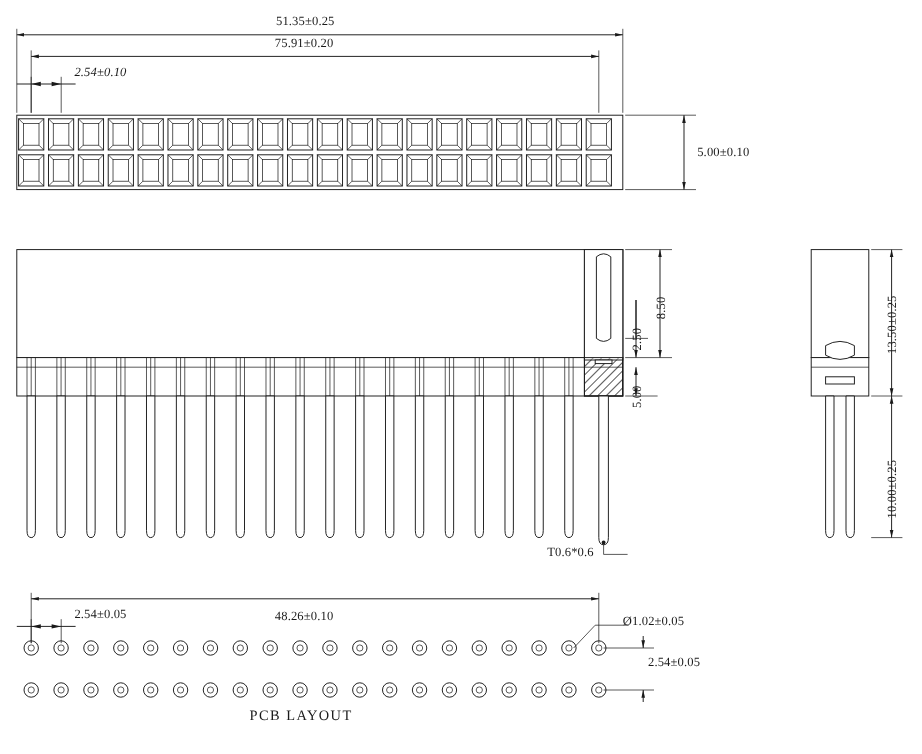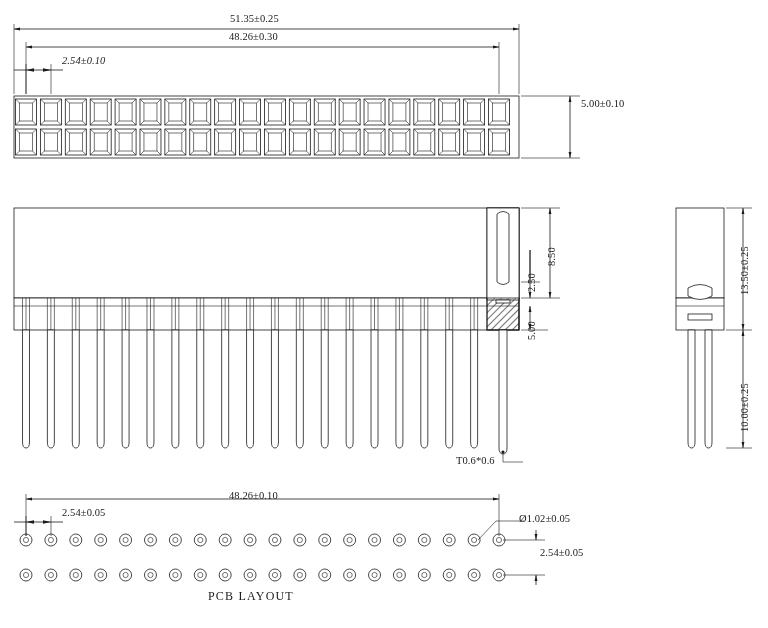--- a/index.html
+++ b/index.html
@@ -552,32 +552,32 @@
       <line class="ln-thin" x1="496" y1="521" x2="524" y2="521"></line>
 
       <line class="ln-ext" x1="503" y1="540" x2="545" y2="540"></line>
       <line class="ln-ext" x1="503" y1="575" x2="545" y2="575"></line>
       <line class="ln" x1="536" y1="530" x2="536" y2="540" marker-end="url(#arrL)"></line>
       <line class="ln" x1="536" y1="585" x2="536" y2="575" marker-end="url(#arrL)"></line>
     </g>
   </svg>
 
   <div class="abs dim-text" style="left:230px;top:13px;">51.35±0.25</div>
-  <div class="abs dim-text" style="left:229px;top:31px;">48.26±0.30</div>
+  <div class="abs dim-text" style="left:229px;top:31px;">75.91±0.20</div>
   <div class="abs dim-text" style="left:62px;top:55px;font-style:italic;">2.54±0.10</div>
-  <div class="abs dim-text" style="left:581px;top:98px;">5.00±0.10</div>
+  <div class="abs dim-text" style="left:581px;top:122px;">5.00±0.10</div>
 
   <div class="abs dim-text vert" style="left:546px;top:266px;">8.50</div>
   <div class="abs dim-text vert" style="left:526px;top:292px;">2.50</div>
   <div class="abs dim-text vert" style="left:526px;top:340px;">5.00</div>
   <div class="abs dim-text" style="left:424px;top:455px;margin-left:32px;">T0.6*0.6</div>
 
   <div class="abs dim-text vert" style="left:739px;top:295px;">13.50±0.25</div>
   <div class="abs dim-text vert" style="left:739px;top:432px;">10.00±0.25</div>
 
-  <div class="abs dim-text" style="left:229px;top:490px;">48.26±0.10</div>
+  <div class="abs dim-text" style="left:229px;top:509px;">48.26±0.10</div>
   <div class="abs dim-text" style="left:62px;top:507px;">2.54±0.05</div>
   <div class="abs dim-text" style="left:519px;top:513px;">Ø1.02±0.05</div>
   <div class="abs dim-text" style="left:540px;top:547px;">2.54±0.05</div>
 
   <div class="abs label-text" style="left:208px;top:589px;">PCB LAYOUT</div>
 
 </div>
 
 </body></html>

